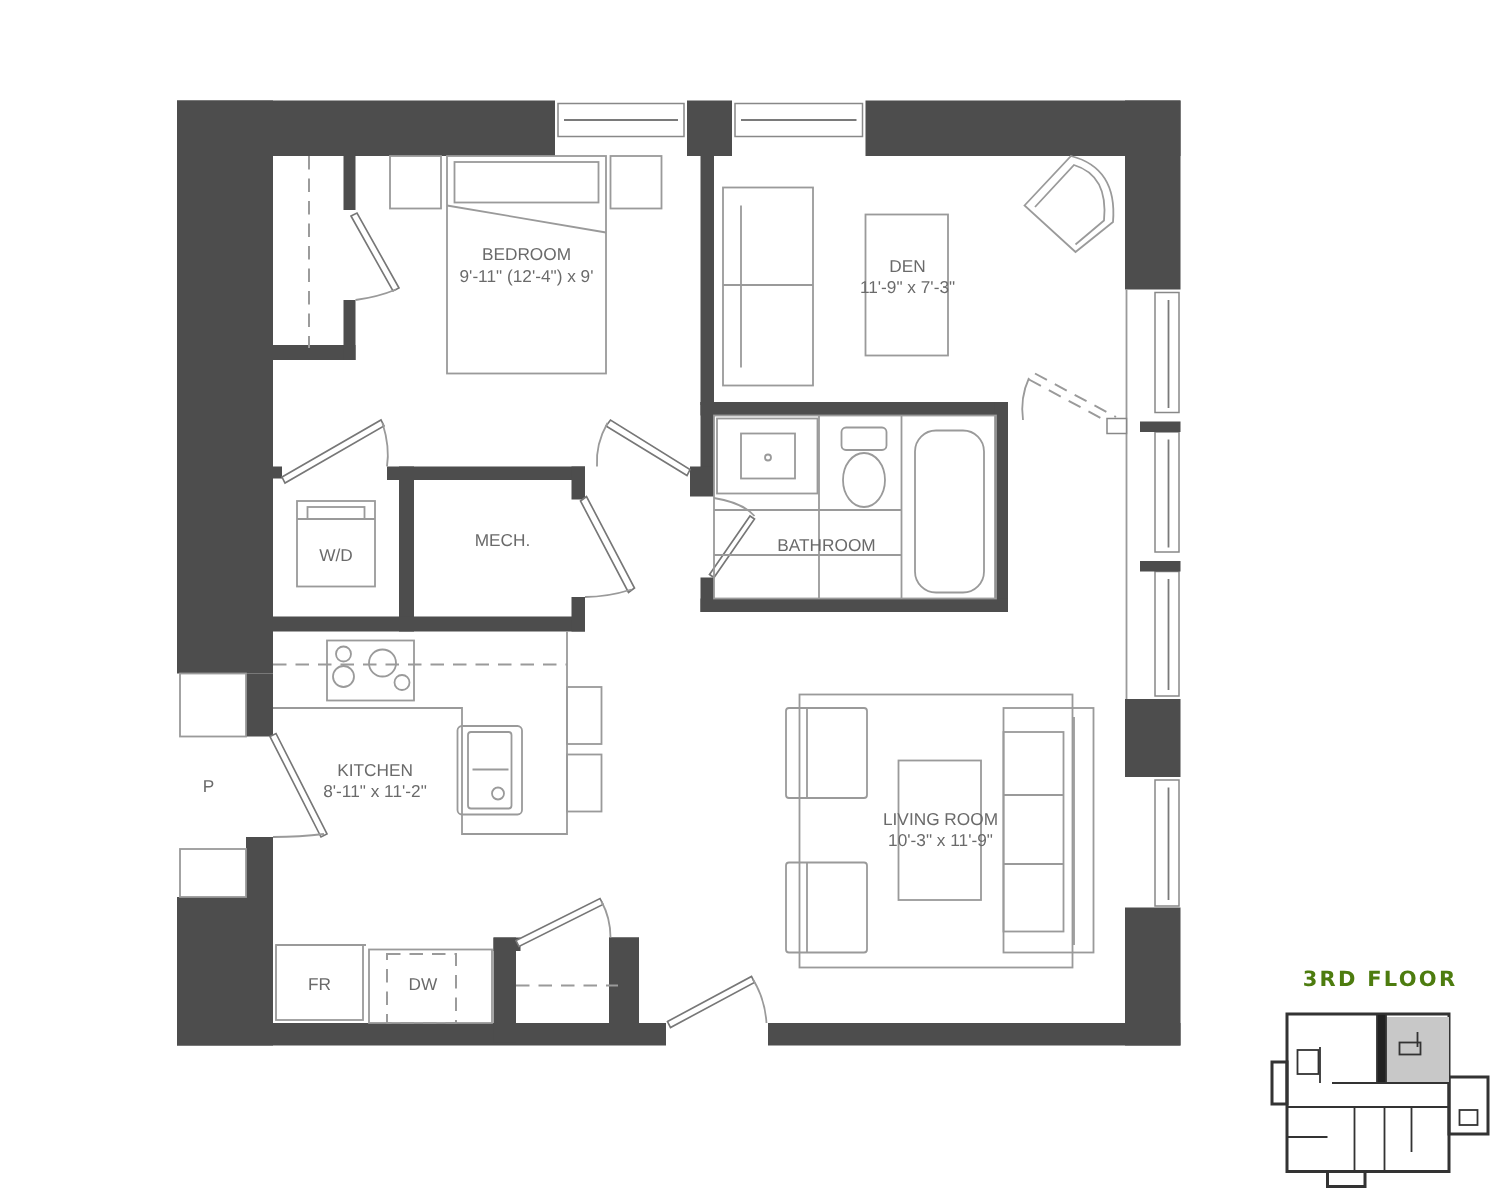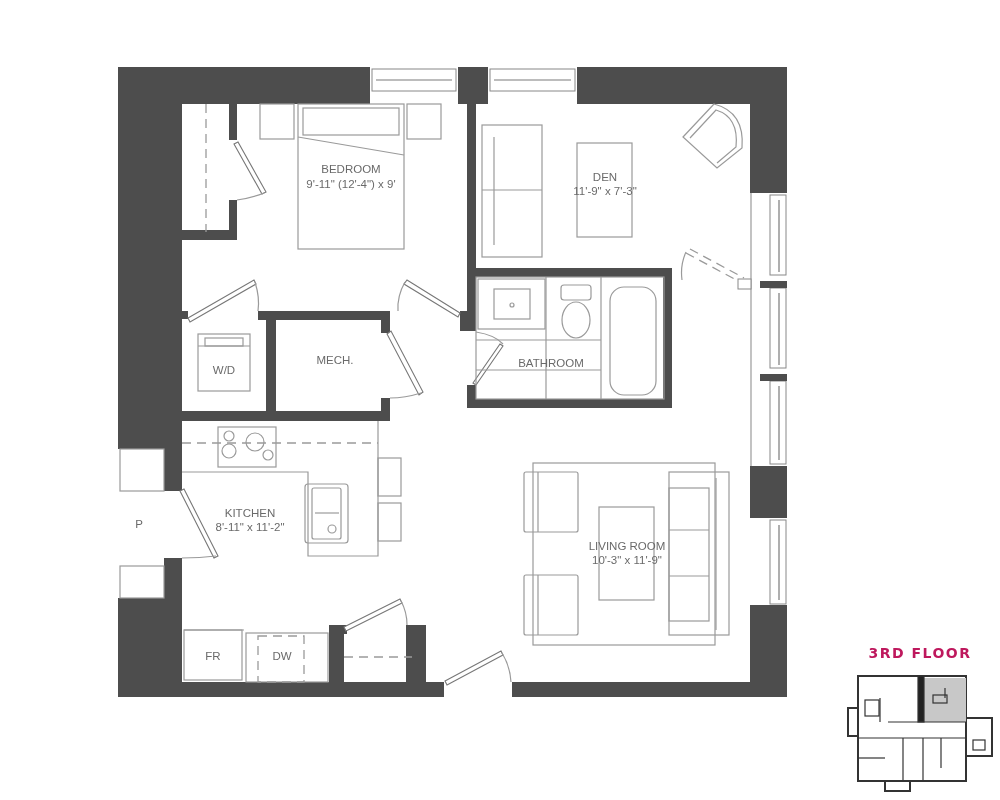--- a/index.html
+++ b/index.html
@@ -8,21 +8,21 @@
     #plan { position: absolute; left: 0; top: 0; width: 1000px; height: 800px; }
     .wall { fill: #4d4d4d; }
     .ln { fill: none; stroke: #9a9a9a; stroke-width: 1.2; }
     .lnd { fill: none; stroke: #7a7a7a; stroke-width: 1.2; }
     .dash { fill: none; stroke: #9a9a9a; stroke-width: 1.3; stroke-dasharray: 9 6; }
     .door { fill: #fff; stroke: #777; stroke-width: 1.1; }
     .win { fill: #fff; stroke: #888; stroke-width: 1; }
     .room-label { font-family: "Liberation Sans", sans-serif; font-size: 11.5px; fill: #6a6a6a; text-anchor: middle; }
     .floor-title { position: absolute; left: 845px; top: 645px; width: 150px; text-align: center;
                    font-family: "DejaVu Sans", sans-serif; font-size: 14px; letter-spacing: 1.5px;
-                   color: #be185d; font-weight: bold; }
+                   color: #4d7c0f; font-weight: bold; }
     #keyplan { position: absolute; left: 845px; top: 668px; width: 150px; height: 125px; }
   </style>
 </head>
 <body>
 
 <svg id="plan" viewBox="0 0 1000 800" xmlns="http://www.w3.org/2000/svg">
 
   <g>
 
     <rect class="wall" x="118" y="67" width="252" height="37"></rect>

